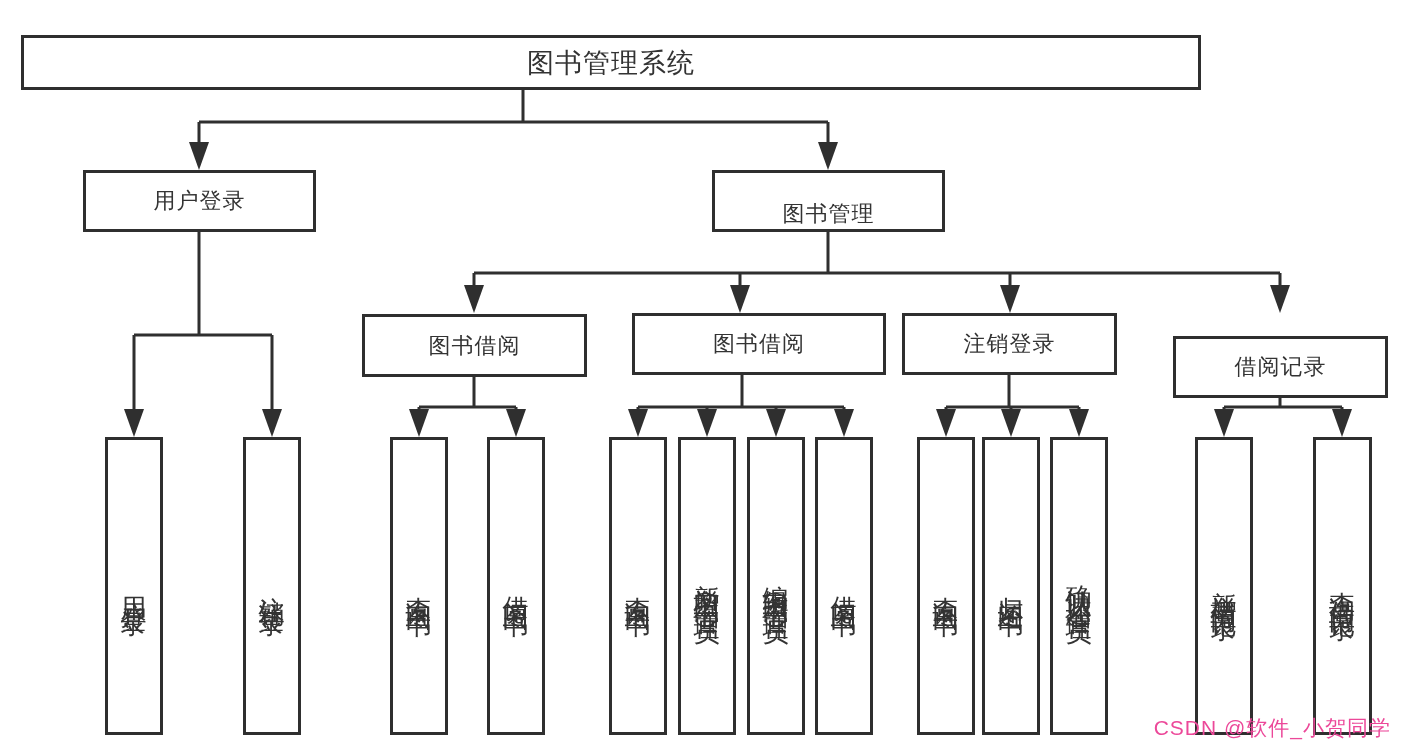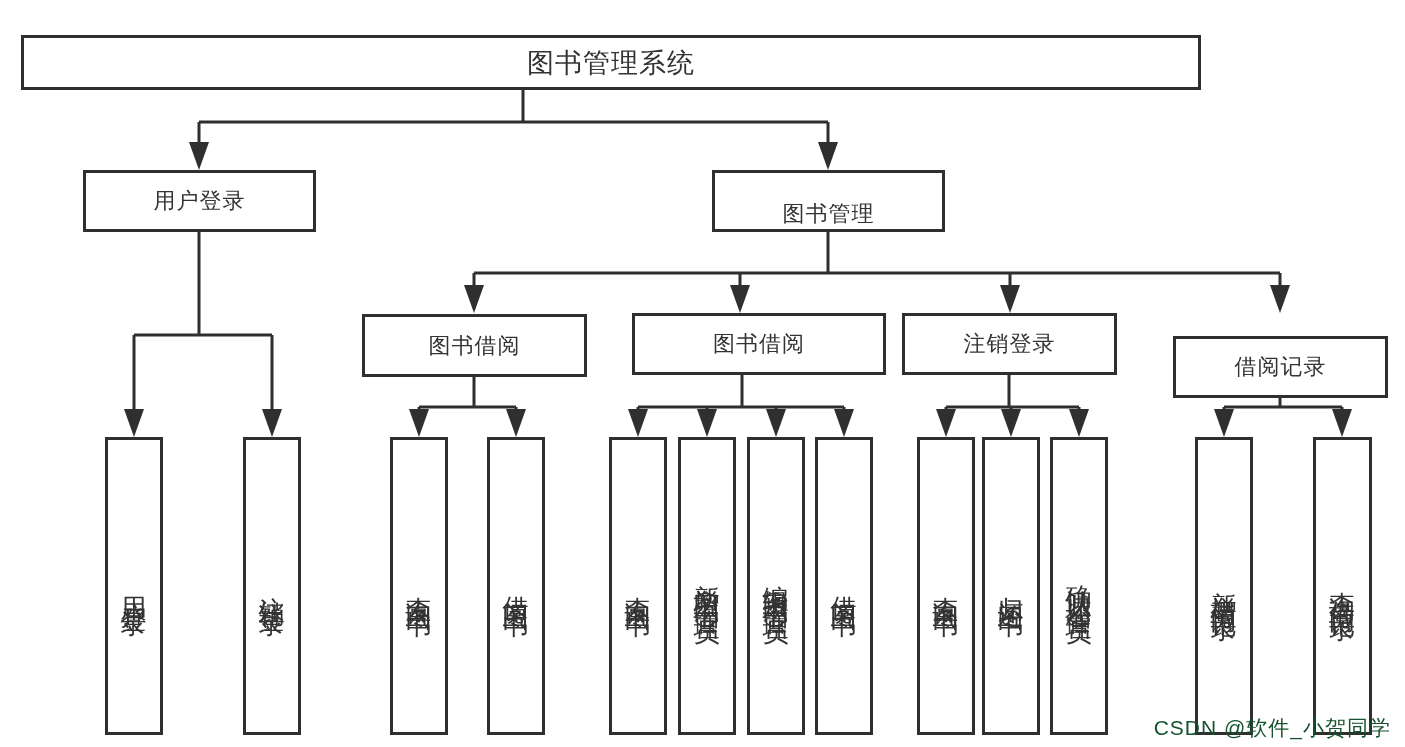--- a/index.html
+++ b/index.html
@@ -19,21 +19,21 @@
     position:absolute;background:#ffffff;border:3px solid #2f2f2f;
     display:flex;align-items:center;justify-content:center;
     z-index:2;box-sizing:border-box;width:58px;top:437px;height:298px;
   }
   .vbox .v-label{
     writing-mode:vertical-rl;text-orientation:mixed;
     font-size:26px;letter-spacing:5px;line-height:1;white-space:nowrap;
   }
   .watermark{
     position:absolute;right:14px;bottom:5px;z-index:5;
-    font-size:21px;color:#14532d;letter-spacing:1px;
+    font-size:21px;color:#ec4899;letter-spacing:1px;
   }
 </style>
 </head>
 <body>
 
 <div id="stage">
 
   <svg class="connectors" width="1405" height="747" viewBox="0 0 1405 747">
     <path fill="none" stroke="#2f2f2f" stroke-width="3" d="
       M523 68 V122 M199 122 H828 M199 122 V160 M828 122 V160

